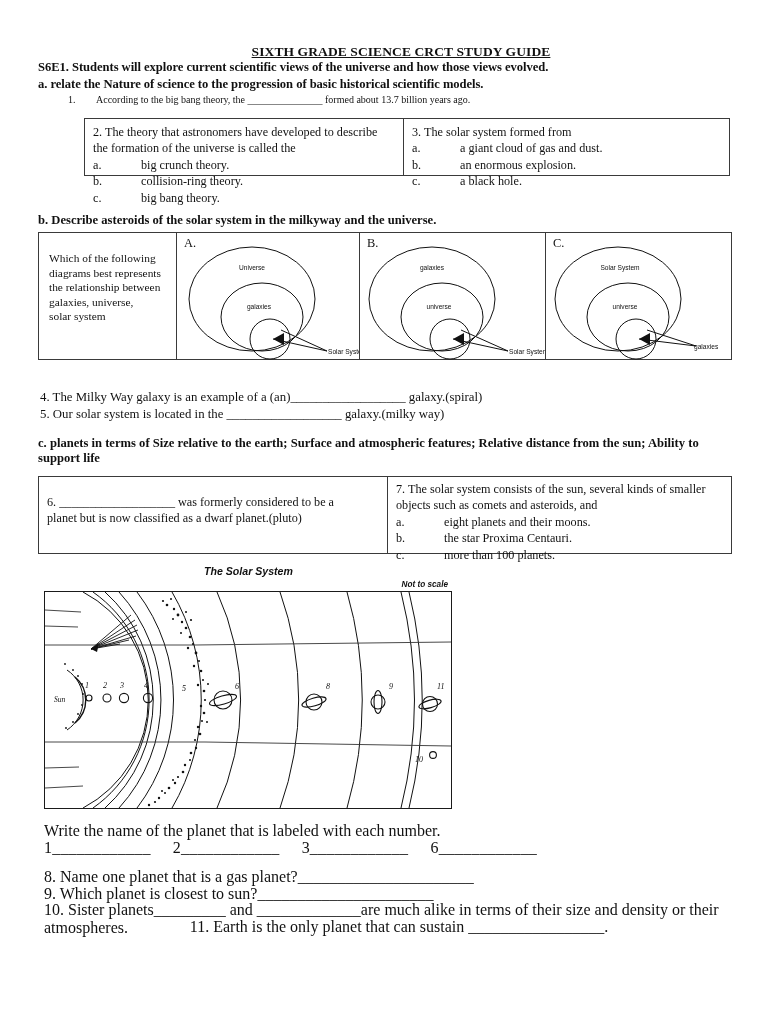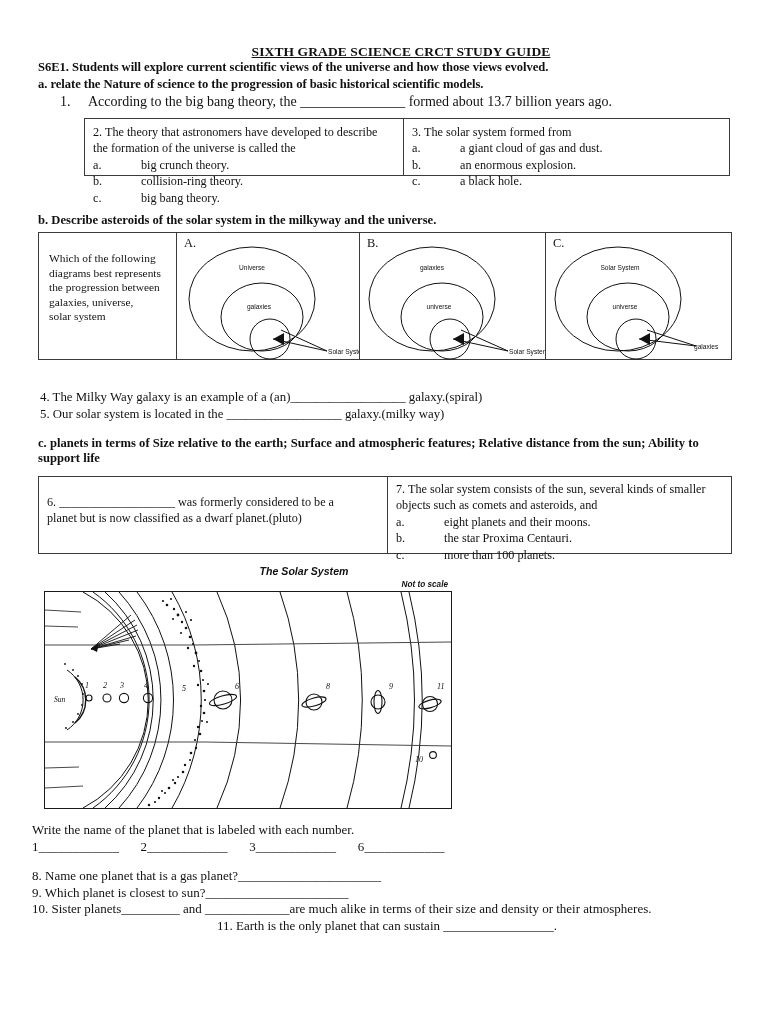--- a/index.html
+++ b/index.html
@@ -40,22 +40,22 @@
     left: 38px;
     font-weight: bold;
     font-size: 12.6px;
     letter-spacing: -.05px;
   }
   .std-a { top: 60px; }
   .std-b { top: 77px; }
 
   .q1 {
     position: absolute;
-    left: 60px; top: 94px;
-    font-size: 14px;
+    left: 68px; top: 94px;
+    font-size: 10px;
     width: 690px;
   }
   .q1 .num { display: inline-block; width: 28px; }
 
   .sec-head {
     position: absolute;
     left: 38px;
     font-weight: bold;
     font-size: 12.6px;
     width: 700px;
@@ -130,21 +130,20 @@
   
   #solar-figure {
     position: absolute;
     left: 44px; top: 565px;
     width: 410px; height: 245px;
   }
   #solar-title {
     position: absolute;
     left: 160px; top: 0px;
     width: 200px;
-    text-align: center;
     font-family: "Liberation Sans", sans-serif;
     font-weight: bold;
     font-style: italic;
     font-size: 10.6px;
   }
   #solar-subtitle {
     position: absolute;
     right: 6px; top: 15px;
     font-family: Liberation Sans, sans-serif;
     font-weight: bold;
@@ -157,22 +156,22 @@
     width: 408px; height: 218px;
     border: 1px solid #1a1a1a;
     box-sizing: border-box;
     overflow: hidden;
     background: #fff;
   }
 
   
   .tail {
     position: absolute;
-    left: 32px;
-    font-size: 13px;
+    left: 44px;
+    font-size: 16px;
     width: 710px;
   }
   #tail-instruction { top: 822px; }
   #tail-blanks { top: 839px; letter-spacing: .2px; }
   #tail-blanks .bk { margin-right: 18px; display: inline-block; }
   #tail-8  { top: 868px; }
   #tail-9  { top: 885px; }
   #tail-10 { top: 901px; }
   #tail-11 { top: 918px; text-align: center; }
 </style>
@@ -214,21 +213,21 @@
   <div class="sec-head sec-b">b. Describe asteroids of the solar system in the milkyway and the universe.</div>
 
   <div class="tbl" id="table-diagrams">
     <div class="vline" id="dg-v1"></div>
     <div class="vline" id="dg-v2"></div>
     <div class="vline" id="dg-v3"></div>
 
     <div class="cell" id="diagram-question">
       <div>Which of the following</div>
       <div> diagrams best represents</div>
-      <div>the progression between</div>
+      <div>the relationship between</div>
       <div>galaxies, universe,</div>
       <div>solar system</div>
     </div>
 
     <div class="dg-panel" id="dg-a">
       <div class="dg-letter">A.</div>
       <svg class="dg-svg" width="182" height="127" viewBox="0 0 182 127">
         <ellipse cx="75" cy="66" rx="63" ry="52" fill="none" stroke="#111" stroke-width="1"></ellipse>
         <ellipse cx="85" cy="84" rx="41" ry="34" fill="none" stroke="#111" stroke-width="1"></ellipse>
         <circle cx="93" cy="106" r="20" fill="none" stroke="#111" stroke-width="1"></circle>

